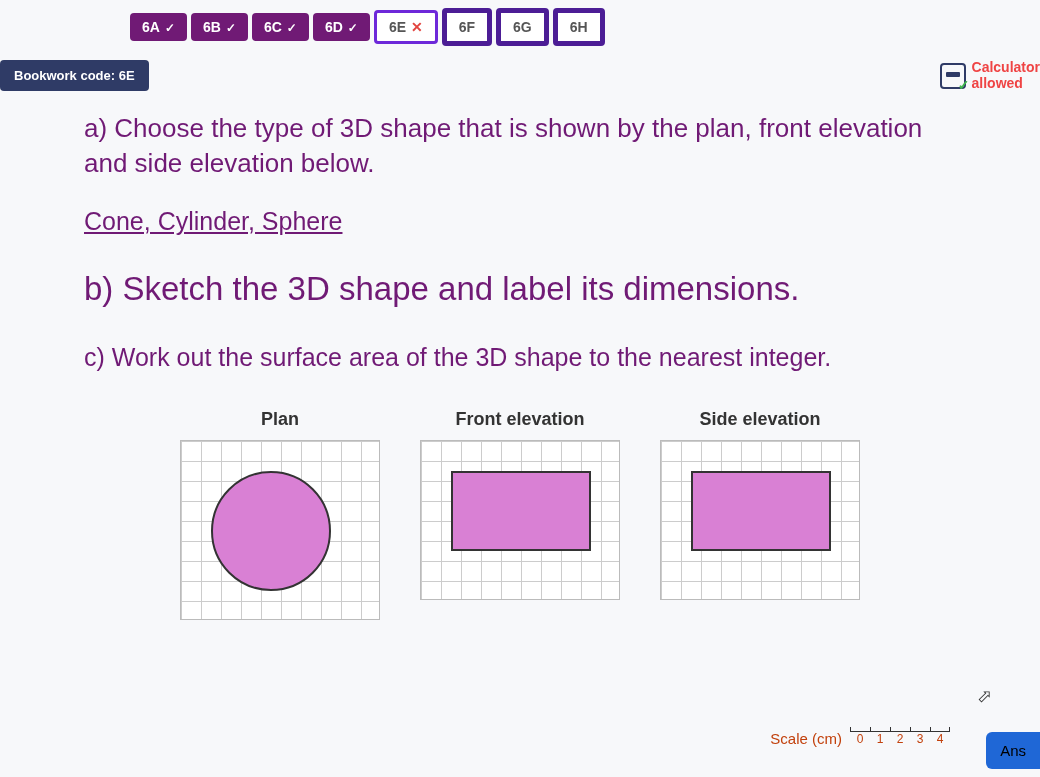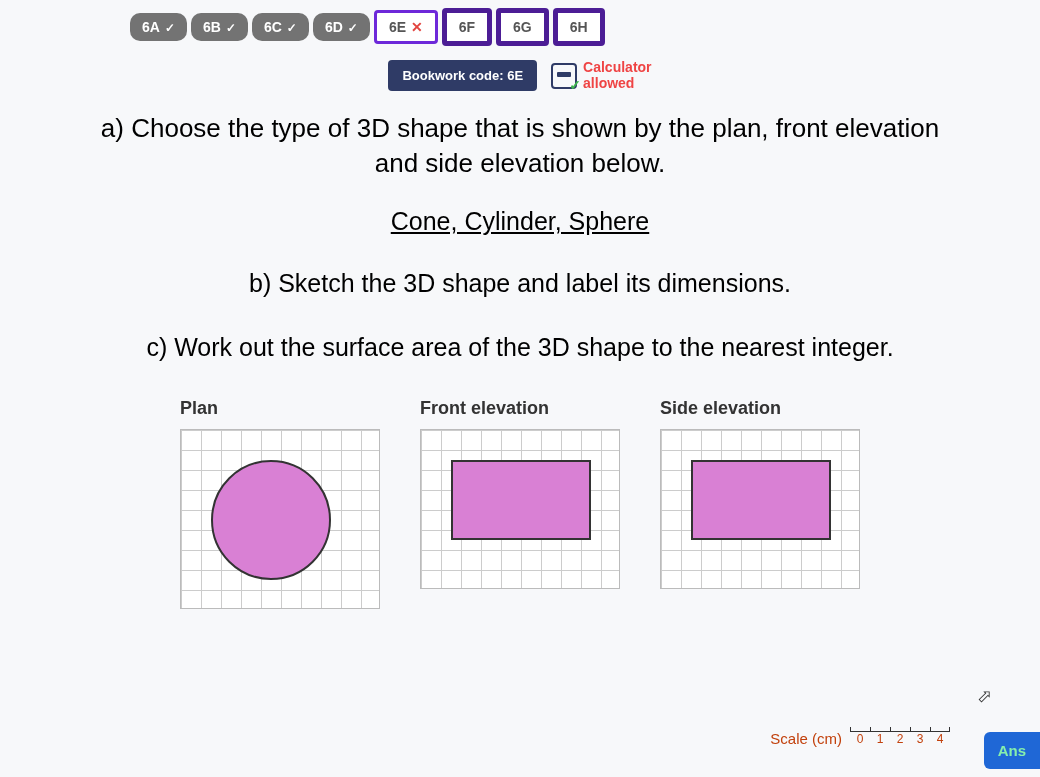--- a/index.html
+++ b/index.html
@@ -22,28 +22,28 @@
       display: flex;
       align-items: center;
       gap: 5px;
       padding: 6px 12px;
       border-radius: 4px;
       font-size: 14px;
       font-weight: 600;
       color: #fff;
       cursor: pointer;
     }
-    .tab.correct { background: #737373; border-radius: 10px; }
+    .tab.correct { background: #701a75; }
     .tab.wrong { background: #fff; color: #555; border:3px solid #6d28d9; }
     .tab.neutral { background: #fff; color: #555; border:5px solid #4c1d95; }
     .tab .wrong-x { color: #e2443f; font-weight:700; }
     .check::after { content:"✓"; font-size:12px; }
     .header-row {
       display:flex;
-      justify-content:center;
+      justify-content:space-between;
       align-items:center;
       gap:14px;
       margin: 6px 0 14px 0;
     }
     .bookwork-badge {
       background:#2f3b66;
       color:#fff;
       font-size:13px;
       font-weight:600;
       padding:8px 14px;
@@ -54,37 +54,36 @@
       width:26px;height:26px;border:2px solid #2f3b66;border-radius:4px;
       display:flex;flex-direction:column;justify-content:center;align-items:center;
       position:relative;
     }
     .calc-icon .screen{width:14px;height:5px;background:#2f3b66;margin-bottom:2px;border-radius:1px;}
     .calc-icon .tick{position:absolute;right:-6px;bottom:-6px;color:#3fb54e;font-size:14px;font-weight:700;}
     .calc-text { font-size:14px; color:#ef4444; line-height:1.1;font-weight:bold; }
     .question {
       max-width: 920px;
       margin: 0 auto;
-      text-align: center;
-      color:#000000;
+      color:#701a75;
       font-size: 26px;
       line-height: 1.35;
       padding: 6px 24px;
     }
     .question.options { font-size:25px; margin-top:12px;text-decoration:underline; }
-    .question.partb { font-size:25px; margin-top:16px; }
+    .question.partb { font-size:33px; margin-top:16px; }
     .question.partc { font-size:25px; margin-top:18px; }
     .views {
       display:flex;
       justify-content:center;
       gap:40px;
       margin-top:28px;
       align-items:flex-start;
     }
-    .view { display:flex; flex-direction:column; align-items:flex-start; }
+    .view { display:flex; flex-direction:column; align-items:center; }
     .view-label { font-size:18px; font-weight:700; color:#333; margin-bottom:10px; }
     .grid {
       position:relative;
       background:#fff;
       border:1px solid #bbb;
     }
     .grid-cells {
       position:absolute; inset:0;
       background-image:
         linear-gradient(to right, #ccc 1px, transparent 1px),
@@ -127,22 +126,22 @@
     .scale-ticks div::before{
       content:""; position:absolute; left:0; top:-5px; width:1px; height:5px; background:#333;
     }
     .scale-ticks div:last-child::after{
       content:""; position:absolute; right:0; top:-5px; width:1px; height:5px; background:#333;
     }
     .answer-btn {
       position:absolute;
       right:0; bottom:8px;
       background:#1f67d6;
-      color:#86efac;
-      font-weight:700;
+      color:#000000;
+      font-weight:400;
       padding:10px 14px;
       border-top-left-radius:6px;
       border-bottom-left-radius:6px;
       font-size:15px;
       cursor:pointer;
     }
     .cursor {
       position:absolute;
       right:48px; bottom:70px;
       font-size:18px; color:#333;

